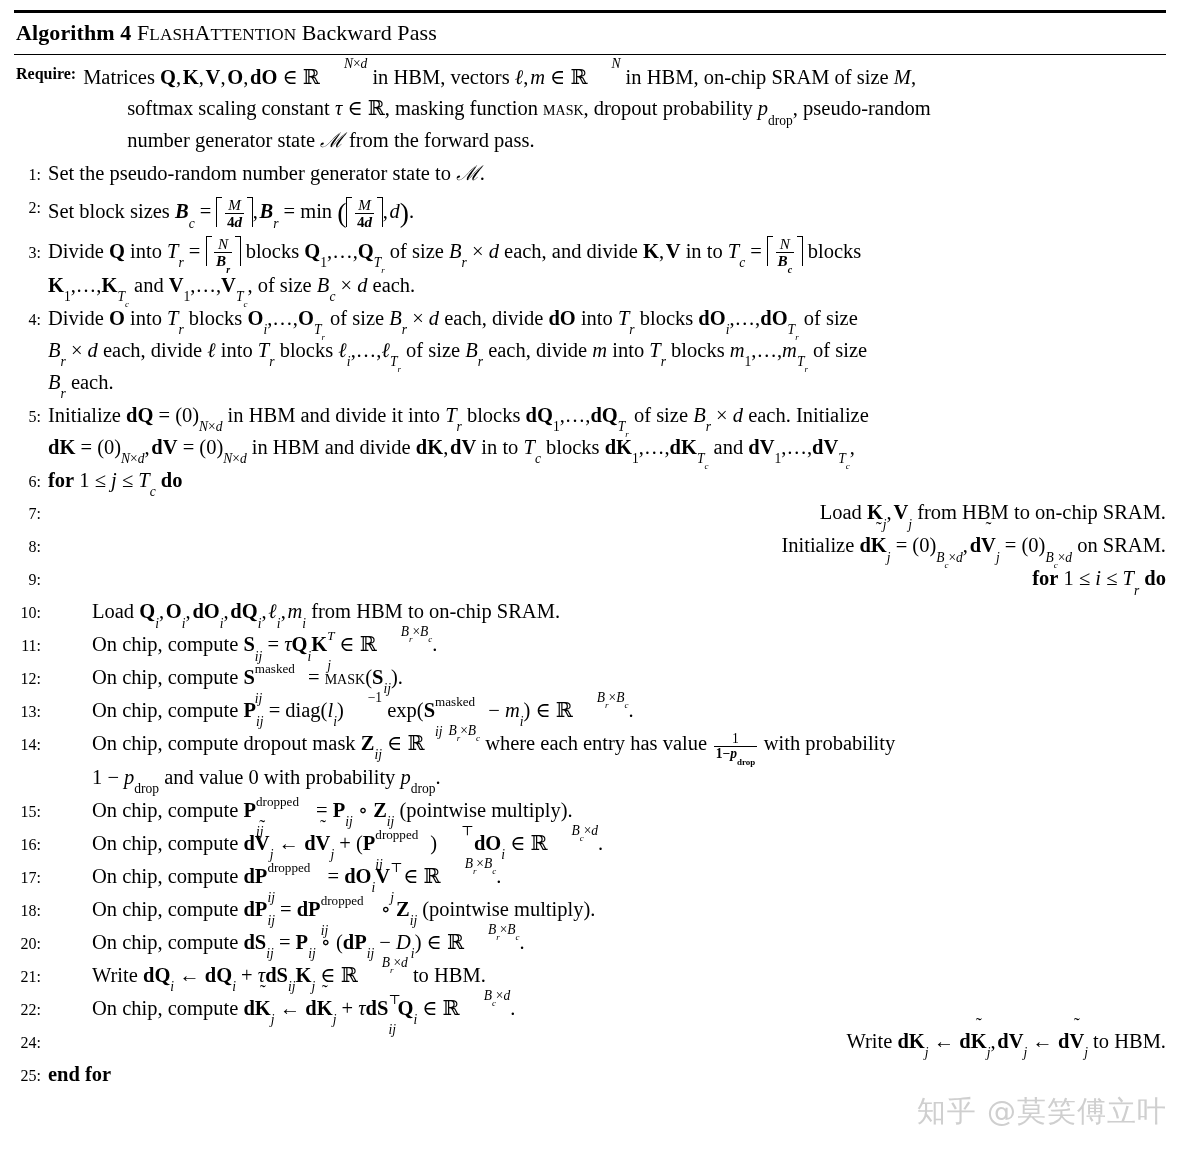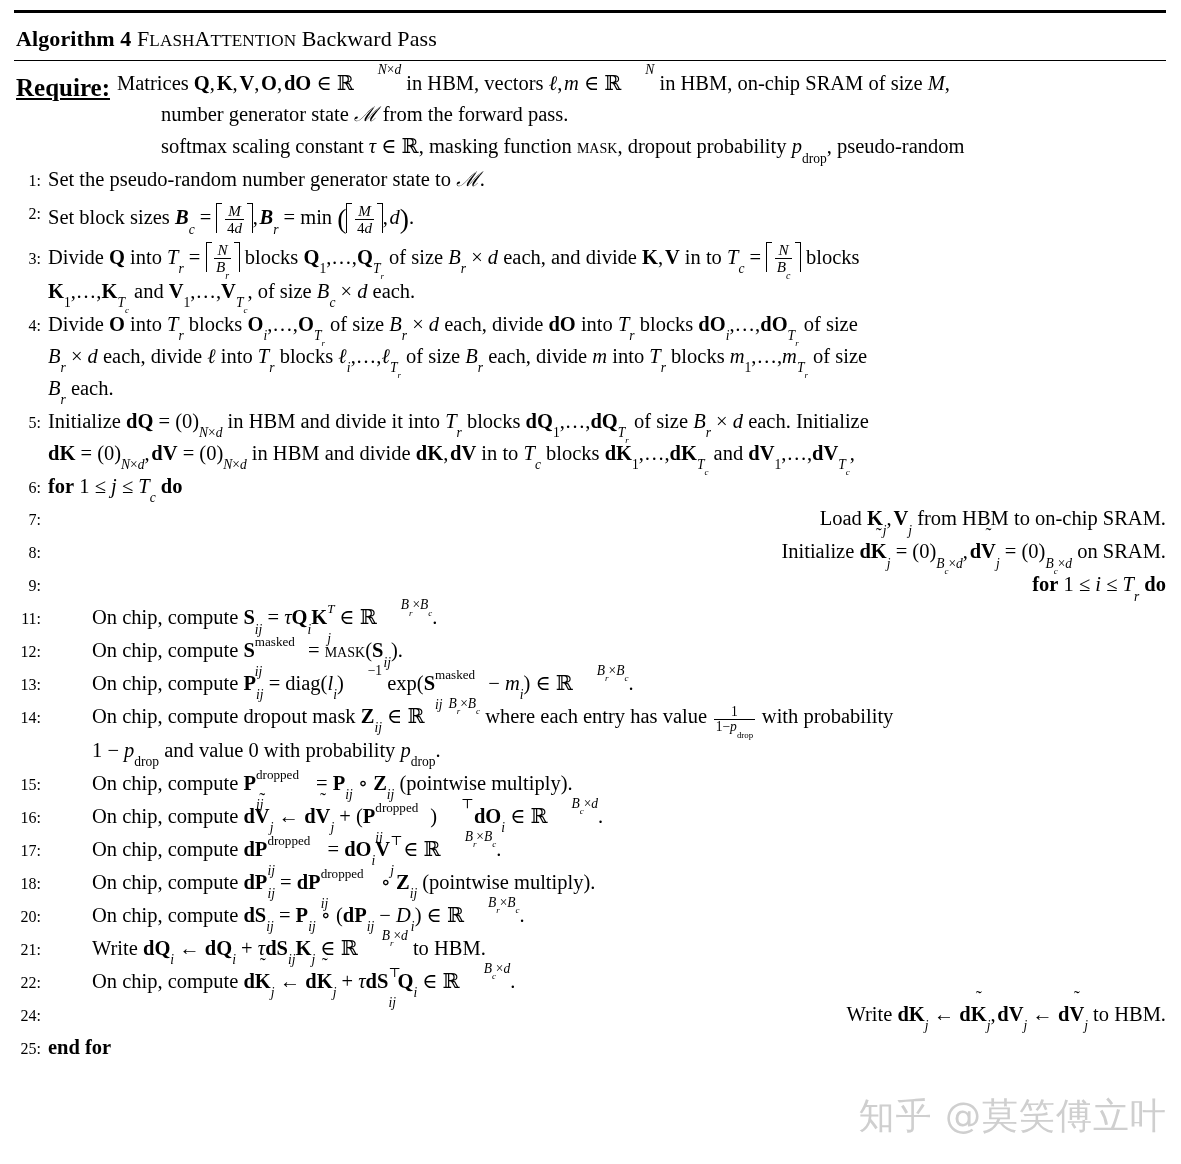--- a/index.html
+++ b/index.html
@@ -28,21 +28,21 @@
     border-top: 3px solid #000;
   }
   .rule-mid {
     height: 0;
     border-top: 1.6px solid #000;
     margin-top: 2px;
   }
 
   .algo-title {
     font-size: 22px;
-    padding: 13px 0 6px 2px;
+    padding: 7px 0 6px 2px;
     white-space: nowrap;
     letter-spacing: 0.1px;
   }
   .algo-title .kw {
     font-weight: bold;
   }
   .smallcaps {
     font-variant: small-caps;
   }
   .sc-big { font-size: 22px; }
@@ -63,27 +63,26 @@
     text-align: right;
     font-size: 16px;
     padding-right: 7px;
     padding-top: 5px;
     box-sizing: border-box;
     white-space: nowrap;
   }
   .num-req {
     flex: 0 0 auto;
     text-align: left;
-    font-size: 25px;
+    font-size: 16px;
     font-weight: bold;
     padding-right: 7px;
     padding-top: 0;
     padding-left: 2px;
     white-space: nowrap;
-    text-decoration: underline;
   }
   .txt {
     flex: 1 1 auto;
     text-align: left;
   }
   .ind1 .txt { padding-left: 22px; text-align: right; }
   .ind2 .txt { padding-left: 44px; }
 
   .cont {
     display: block;
@@ -140,21 +139,21 @@
   
   .frac {
     display: inline-block;
     vertical-align: -0.52em;
     text-align: center;
     font-size: 0.74em;
     line-height: 1.08;
     padding: 0 1.5px;
   }
   .frac .nu { display: block; padding: 0 2px; }
-  .frac .de { display: block; border-top: 1.1px solid #000; padding: 0 2px; }
+  .frac .de { display: block; border-top: 1.1px solid #000; padding: 0 2px; font-weight: bold; }
 
   
   .ceil {
     display: inline-flex;
     align-items: stretch;
     vertical-align: middle;
     line-height: 1;
   }
   .ceil .lb, .ceil .rb {
     display: inline-block;
@@ -190,21 +189,21 @@
     top: -0.56em;
     font-size: 0.88em;
     font-weight: normal;
     line-height: 1;
   }
 
   .watermark {
     position: absolute;
     right: 14px;
     top: 1092px;
-    font-size: 36px;
+    font-size: 29px;
     color: #cfcfcf;
     font-family: "DejaVu Sans", sans-serif;
     letter-spacing: 1px;
     white-space: nowrap;
   }
 </style>
 </head>
 <body>
 
 <div class="algo-box">
@@ -219,22 +218,22 @@
   </div>
 
   <div class="rule-mid"></div>
 
   <div class="body-lines">
 
     <div class="line">
       <div class="num-req">Require:</div>
       <div class="txt">
         Matrices <b class="mb">Q</b>, <b class="mb">K</b>, <b class="mb">V</b>, <b class="mb">O</b>, <b class="mb">dO</b> ∈ <span class="bbR">ℝ</span><sup><i class="mi">N</i>×<i class="mi">d</i></sup> in HBM, vectors <i class="mi">ℓ</i>, <i class="mi">m</i> ∈ <span class="bbR">ℝ</span><sup><i class="mi">N</i></sup> in HBM, on-chip SRAM of size <i class="mi">M</i>,
+        <span class="cont req-cont">softmax scaling constant <i class="mi">τ</i> ∈ <span class="bbR">ℝ</span>, masking function <span class="smallcaps" style="font-size:0.95em">mask</span>, dropout probability <i class="mi">p</i><sub class="mrm">drop</sub>, pseudo-random</span>
         <span class="cont req-cont">number generator state <span style="font-family:'Liberation Serif',serif;font-style:italic">ℳ</span> from the forward pass.</span>
-        <span class="cont req-cont">softmax scaling constant <i class="mi">τ</i> ∈ <span class="bbR">ℝ</span>, masking function <span class="smallcaps" style="font-size:0.95em">mask</span>, dropout probability <i class="mi">p</i><sub class="mrm">drop</sub>, pseudo-random</span>
       </div>
     </div>
 
     <div class="line">
       <div class="num">1:</div>
       <div class="txt">
         Set the pseudo-random number generator state to <span style="font-style:italic">ℳ</span>.
       </div>
     </div>
 
@@ -327,20 +326,26 @@
       </div>
     </div>
 
     <div class="line ind1">
       <div class="num">9:</div>
       <div class="txt">
         <span class="kwbold">for</span> 1 ≤ <i class="mi">i</i> ≤ <i class="mi">T</i><sub><i class="mi">r</i></sub> <span class="kwbold">do</span>
       </div>
     </div>
 
+    <div class="line ind2">
+      <div class="num">10:</div>
+      <div class="txt">
+        Load <b class="mb">Q</b><sub><i class="mi">i</i></sub>, <b class="mb">O</b><sub><i class="mi">i</i></sub>, <b class="mb">dO</b><sub><i class="mi">i</i></sub>, <b class="mb">dQ</b><sub><i class="mi">i</i></sub>, <i class="mi">ℓ</i><sub><i class="mi">i</i></sub>, <i class="mi">m</i><sub><i class="mi">i</i></sub> from HBM to on-chip SRAM.
+      </div>
+    </div>
 
     <div class="line ind2">
       <div class="num">11:</div>
       <div class="txt">
         On chip, compute <b class="mb">S</b><sub><i class="mi">ij</i></sub> = <i class="mi">τ</i><b class="mb">Q</b><sub><i class="mi">i</i></sub><b class="mb">K</b><span class="subsup"><span class="sp"><i class="mi">T</i></span><span class="sb"><i class="mi">j</i></span></span><span class="ssgap" style="width:7px"></span> ∈ <span class="bbR">ℝ</span><sup><i class="mi">B<sub>r</sub></i>×<i class="mi">B<sub>c</sub></i></sup>.
       </div>
     </div>
 
     <div class="line ind2">
       <div class="num">12:</div>

